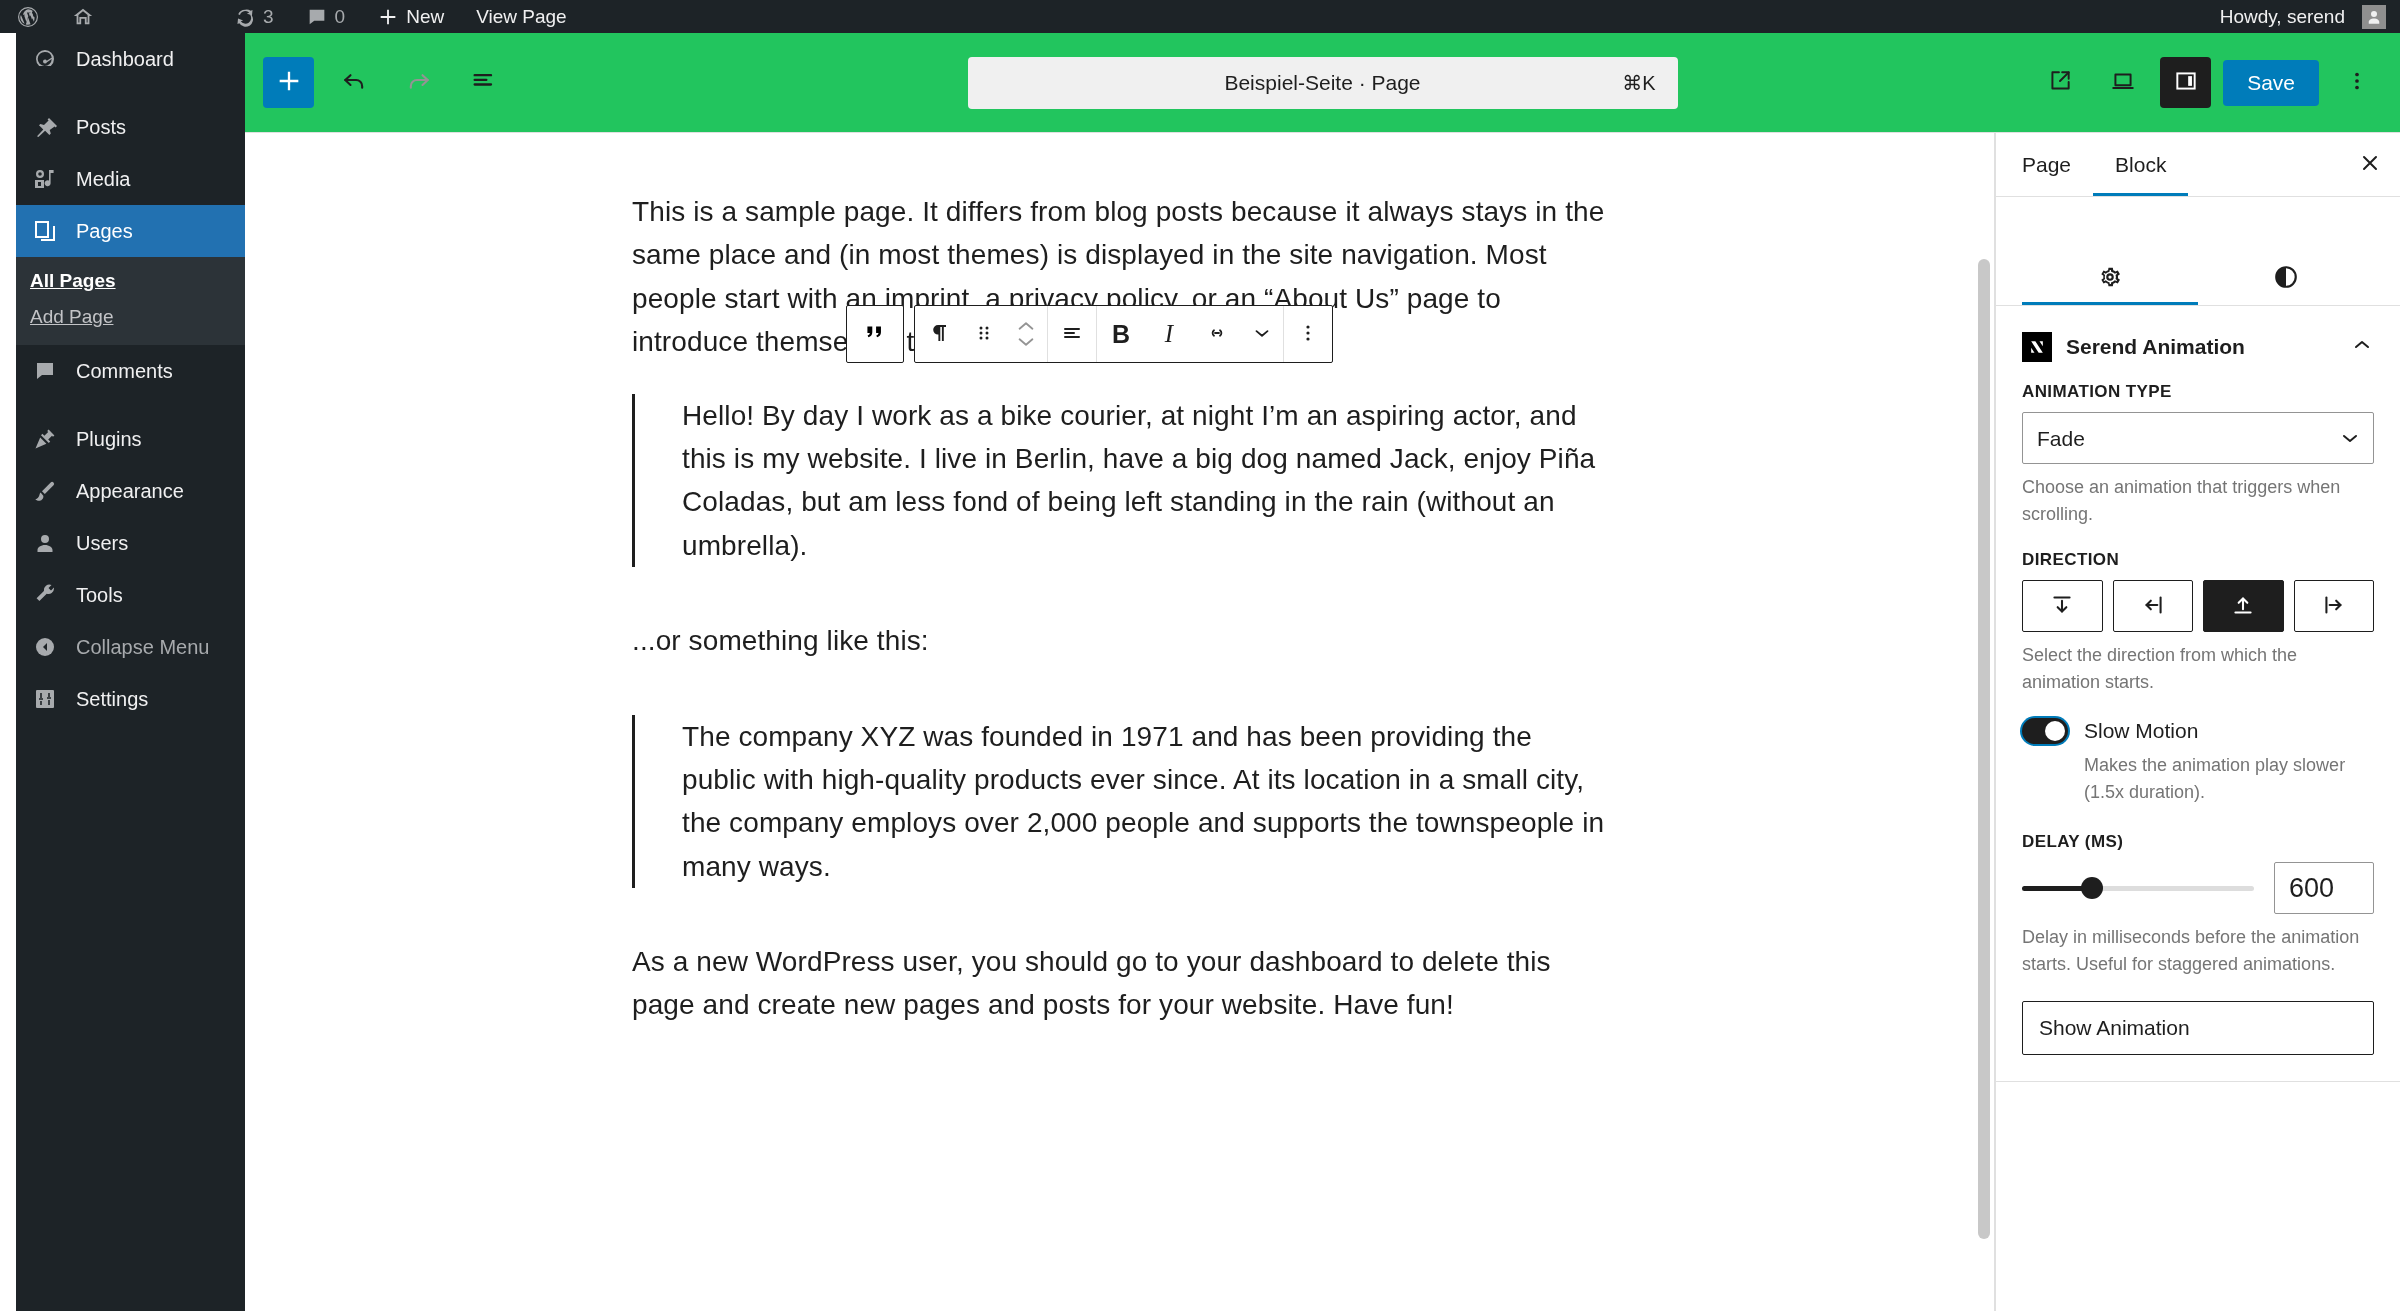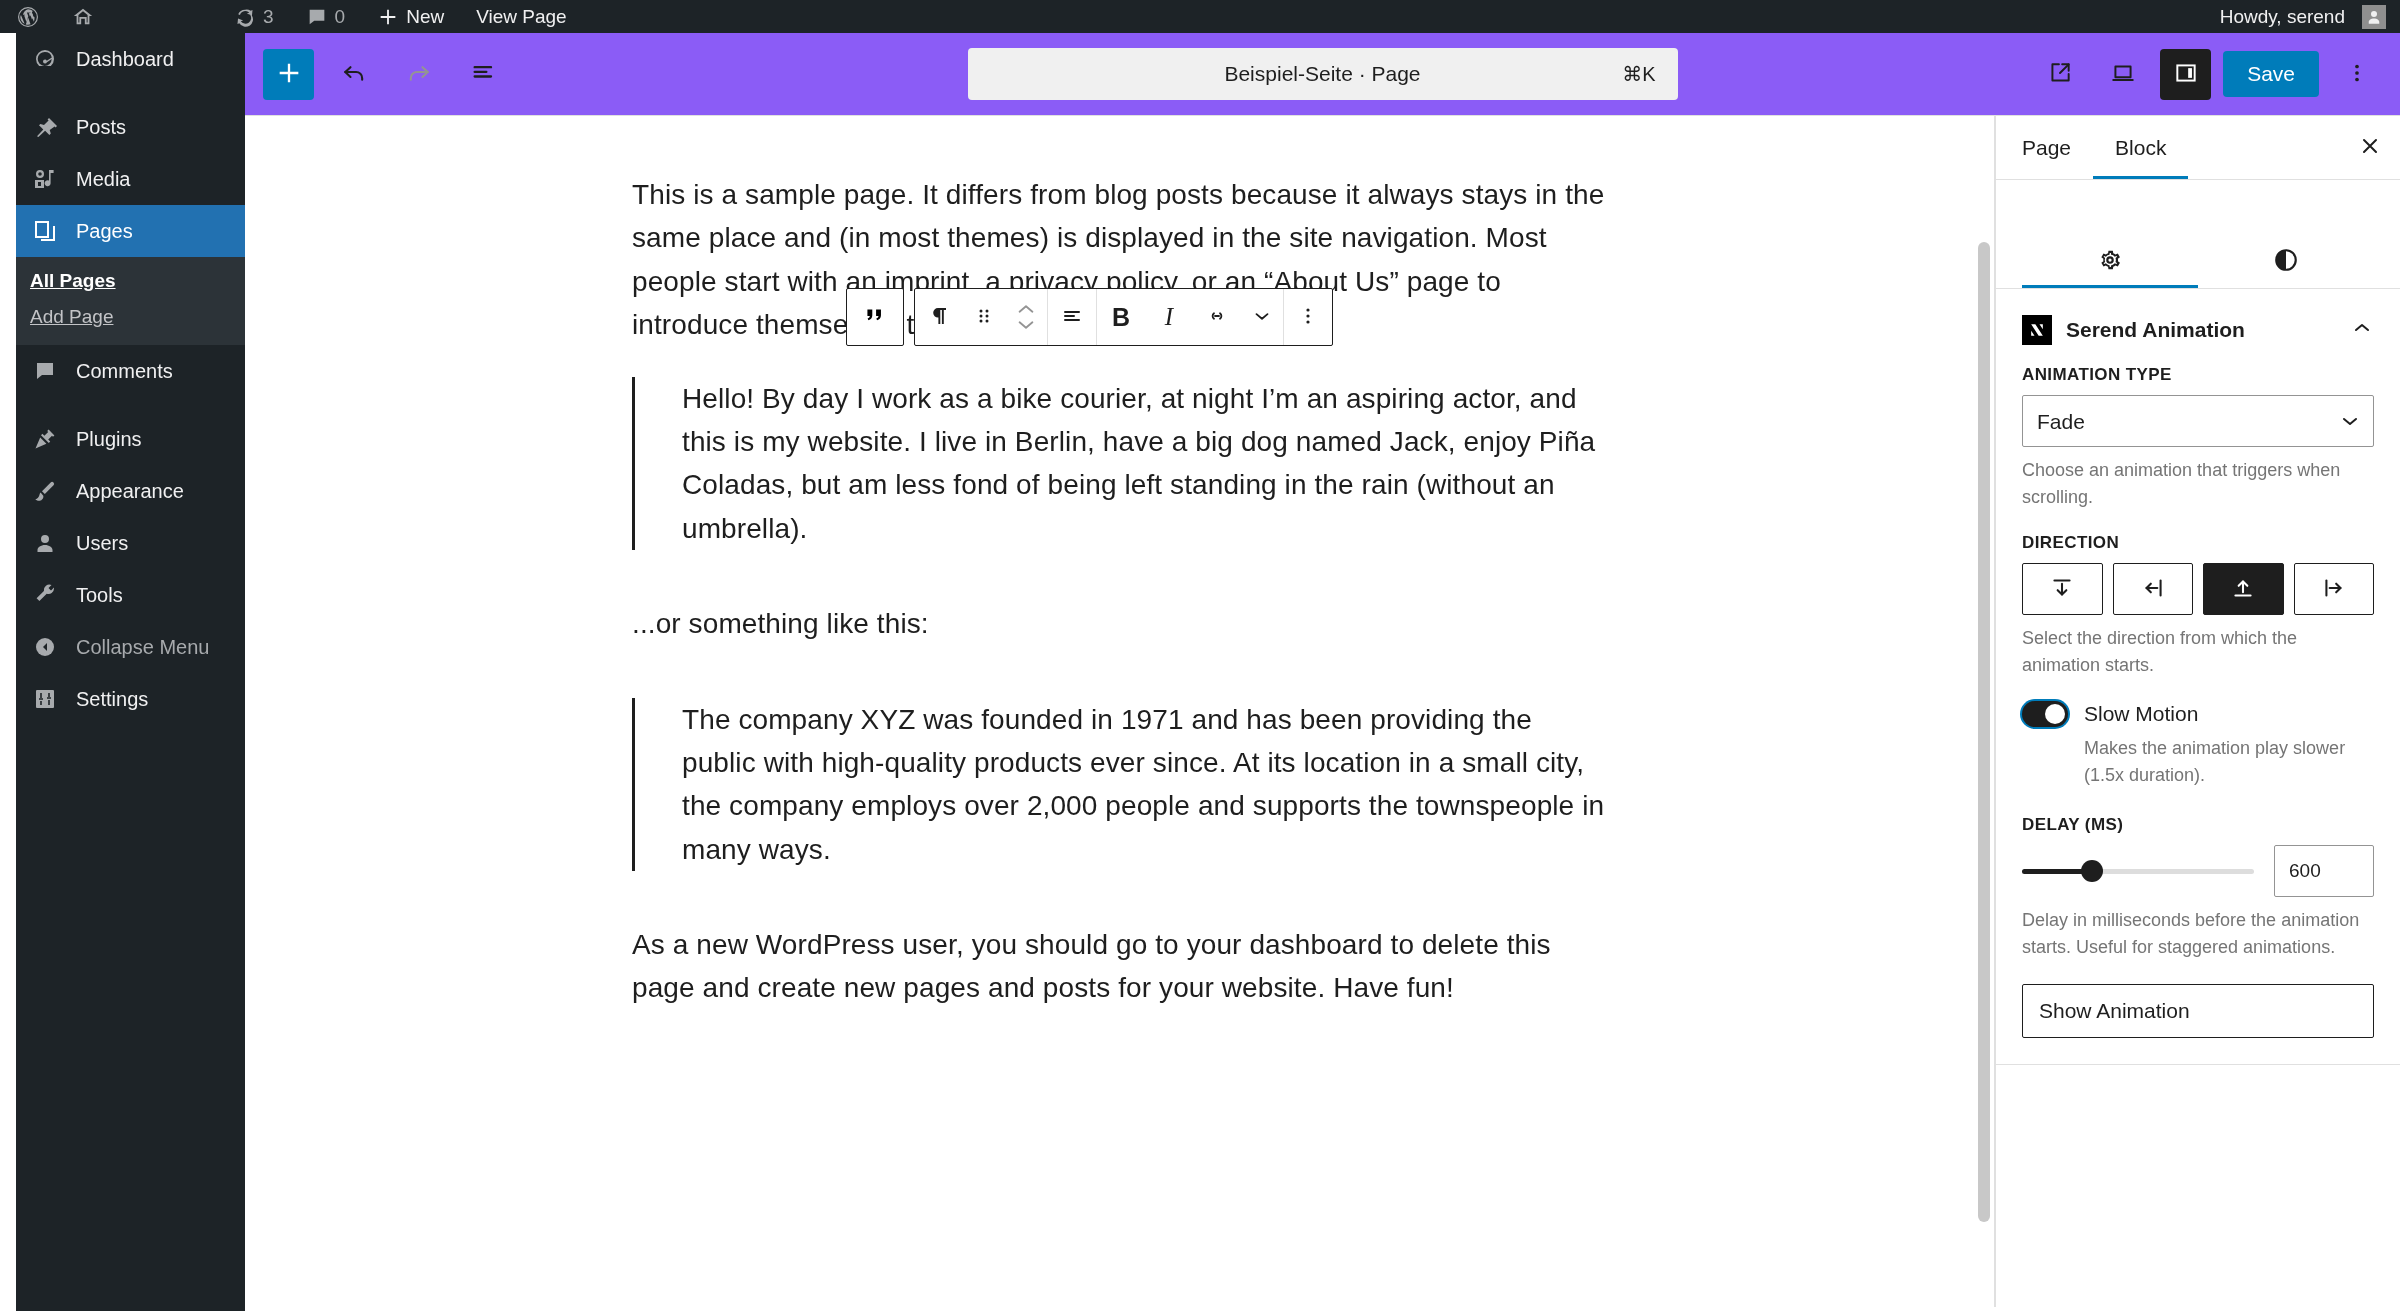--- a/index.html
+++ b/index.html
@@ -49,21 +49,21 @@
   .submenu a.cur { color: #fff; font-weight: bold; }
   .menu-collapse { color: #a7aaad; }
   .menu-collapse .mi-icon { color:#a7aaad; }
 
   
   #editor {
     position: absolute; top: 33px; left: 245px;
     width: 2155px; height: 1278px; background: #fff;
   }
   #header {
-    height: 83px; border-bottom: 1px solid #e0e0e0; background: #8b5cf6;
+    height: 100px; border-bottom: 1px solid #e0e0e0; background: #22c55e;
     display: flex; align-items: center; padding: 0 18px; position: relative;
   }
   .hdr-left { display: flex; align-items: center; gap: 14px; }
   .btn-inserter {
     width: 51px; height: 51px; background: #007cba; border-radius: 4px;
     display: flex; align-items: center; justify-content: center; border: none; cursor: pointer;
   }
   .icon-btn {
     width: 51px; height: 51px; background: transparent; border: none; border-radius: 4px;
     display: flex; align-items: center; justify-content: center; cursor: pointer; color: #1e1e1e;
@@ -204,21 +204,21 @@
   .toggle .knob { position:absolute; right: 3px; top: 3px; width: 20px; height: 20px; background:#fff; border-radius:50%; }
   .toggle-label { font-size: 21px; color:#1e1e1e; }
   .toggle-help { font-size: 18px; line-height: 1.5; color:#757575; margin: 8px 0 0 62px; }
   .slider-row { display:flex; align-items:center; gap: 20px; }
   .slider { flex: 1; position: relative; height: 24px; display:flex; align-items:center; cursor:pointer; }
   .slider .track { width: 100%; height: 5px; background: #ddd; border-radius: 3px; }
   .slider .fill { position:absolute; left:0; top: 9.5px; height: 5px; background:#1e1e1e; border-radius:3px; width: 30%; }
   .slider .knob { position:absolute; left: calc(30% - 11px); top: 1px; width: 22px; height: 22px; background:#1e1e1e; border-radius:50%; }
   .num-input {
     width: 100px; height: 52px; border: 1px solid #949494; border-radius: 2px;
-    font-size: 19px; padding: 0 14px; color:#1e1e1e; font-family:"Liberation Sans", sans-serif;
+    font-size: 27px; padding: 0 14px; color:#1e1e1e; font-family:"Liberation Sans", sans-serif;
   }
   .wide-btn {
     width: 100%; height: 54px; border: 1px solid #1e1e1e; border-radius: 2px;
     background:#fff; font-size: 21px; color:#1e1e1e; text-align:left; padding-left: 16px;
     cursor:pointer; margin-top: 23px; font-family:"Liberation Sans", sans-serif;
   }
 </style>
 </head>
 <body>
 

